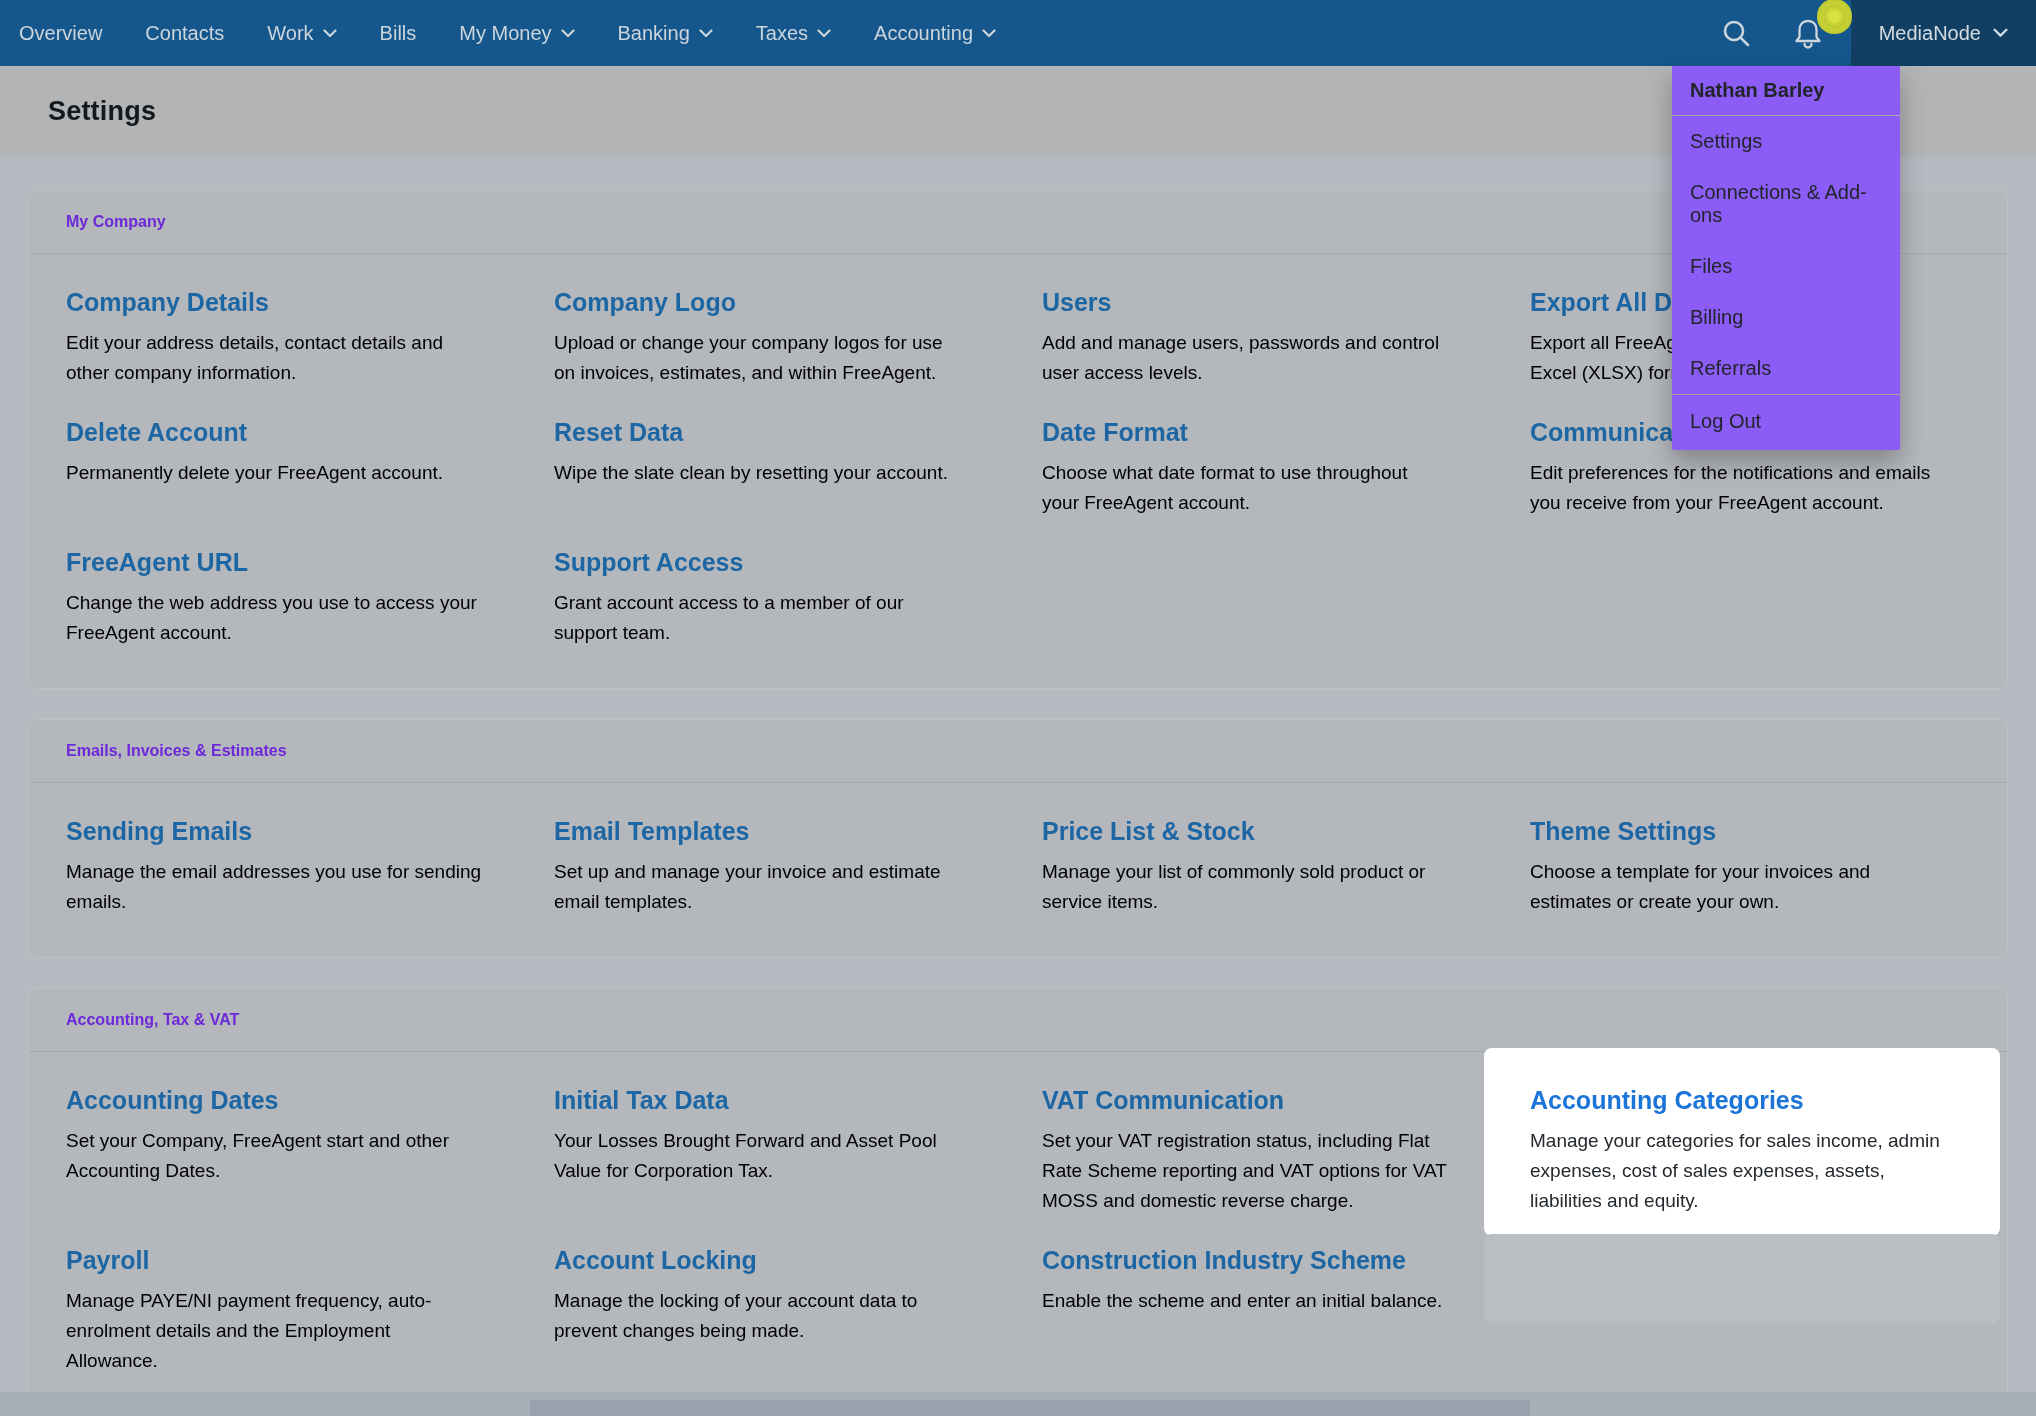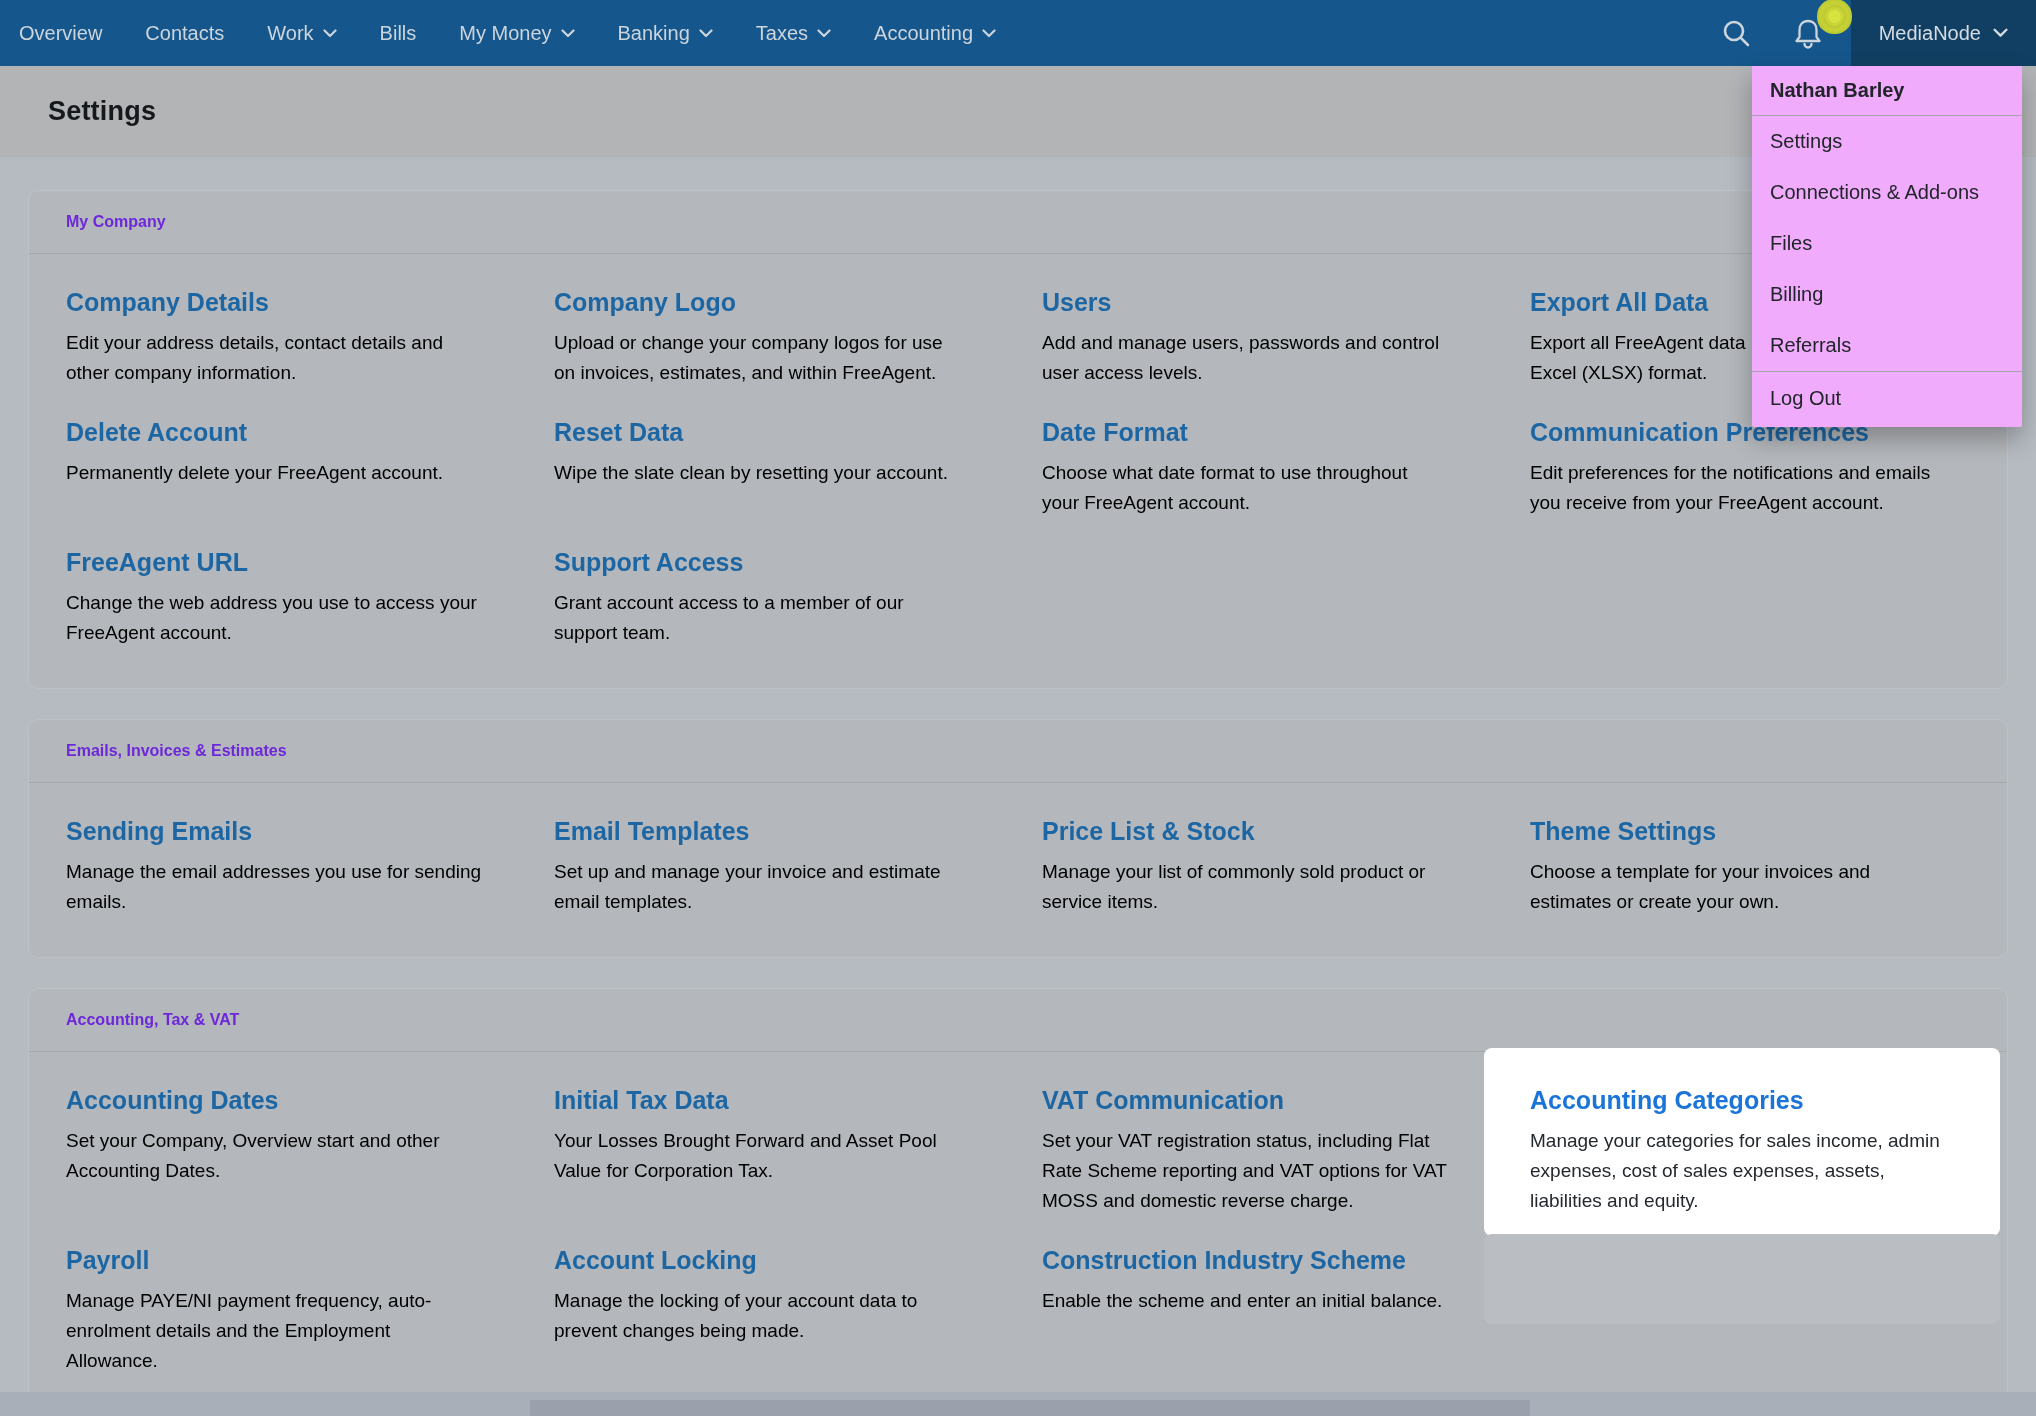--- a/index.html
+++ b/index.html
@@ -66,22 +66,22 @@
     margin:-38px -30px -20px -46px; padding:38px 30px 20px 46px;
   }
   .cell.highlight .link { color:#1b74d8; }
   .cell.highlight p { color:#24292e; }
   .ghost {
     grid-column:4; background:#babdc1; border-radius:8px;
     margin:-12px -30px 0 -46px; height:90px;
   }
   
   .user-menu {
-    position:absolute; left:1752px; top:66px; width:270px; z-index:60;
-    background:#f0abfc; box-shadow:0 12px 26px rgba(0,0,0,.28); border-radius:0 0 2px 2px;
+    position:absolute; left:1672px; top:66px; width:228px; z-index:60;
+    background:#8b5cf6; box-shadow:0 12px 26px rgba(0,0,0,.28); border-radius:0 0 2px 2px;
     color:#212529;
   }
   .menu-name { padding:13px 18px; font-size:20px; font-weight:700; border-bottom:1px solid #a3a5a8; }
   .menu-item { padding:14px 18px; font-size:20px; cursor:pointer; }
   .menu-item.logout { border-top:1px solid #a3a5a8; padding:15px 18px 17px; }
   
   .bottom-band { position:absolute; left:0; right:0; bottom:0; height:24px; background:#a9afb9; }
   .bottom-strip { position:absolute; left:530px; top:8px; width:1000px; height:16px; background:#9aa1ac; }
 </style>
 </head>
@@ -189,21 +189,21 @@
 email templates.</p></div>
         <div class="cell"><a class="link">Price List &amp; Stock</a><p>Manage your list of commonly sold product or
 service items.</p></div>
         <div class="cell"><a class="link">Theme Settings</a><p>Choose a template for your invoices and
 estimates or create your own.</p></div>
       </div>
     </section>
     <section class="card">
       <div class="card-header">Accounting, Tax &amp; VAT</div>
       <div class="card-body">
-        <div class="cell"><a class="link">Accounting Dates</a><p>Set your Company, Overview start and other
+        <div class="cell"><a class="link">Accounting Dates</a><p>Set your Company, FreeAgent start and other
 Accounting Dates.</p></div>
         <div class="cell"><a class="link">Initial Tax Data</a><p>Your Losses Brought Forward and Asset Pool
 Value for Corporation Tax.</p></div>
         <div class="cell"><a class="link">VAT Communication</a><p>Set your VAT registration status, including Flat
 Rate Scheme reporting and VAT options for VAT
 MOSS and domestic reverse charge.</p></div>
         <div class="cell highlight"><a class="link">Accounting Categories</a><p>Manage your categories for sales income, admin
 expenses, cost of sales expenses, assets,
 liabilities and equity.</p></div>
         <div class="cell"><a class="link">Payroll</a><p>Manage PAYE/NI payment frequency, auto-

